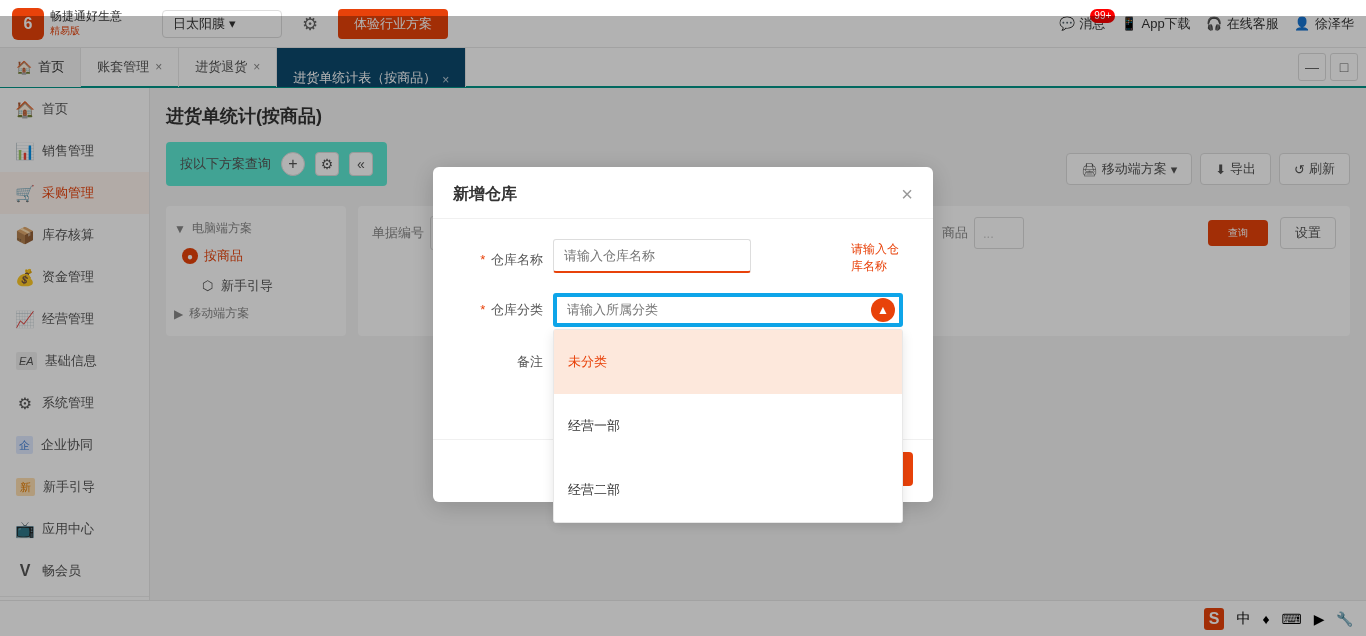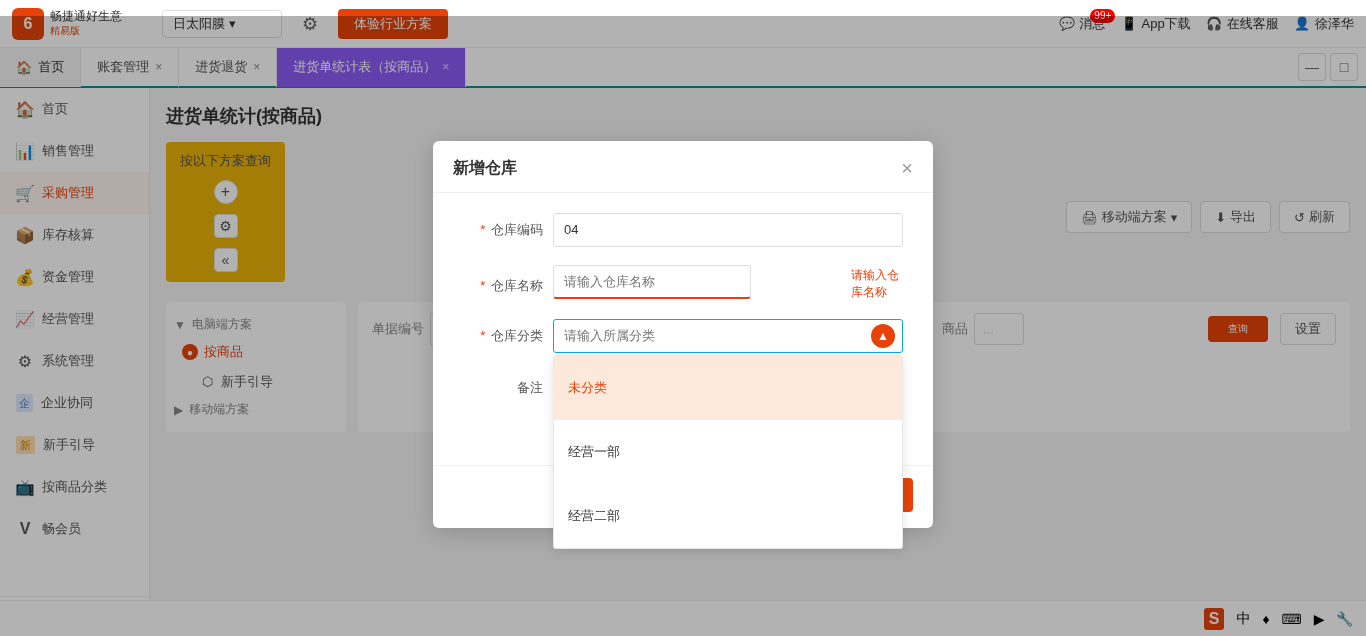--- a/index.html
+++ b/index.html
@@ -69,21 +69,21 @@
       align-items: center;
       border-bottom: 2px solid #009688;
       padding-left: 0;
     }
     .tab-item {
       height: 40px; display: flex; align-items: center; padding: 0 16px;
       font-size: 13px; color: #555; cursor: pointer; border-right: 1px solid #e8e8e8;
       gap: 6px; position: relative;
     }
     .tab-item.active {
-      background: #8b5cf6; color: white;
+      background: #0c4a6e; color: white; align-items: flex-end;
     }
     .tab-close {
       font-size: 12px; cursor: pointer; opacity: 0.7;
     }
     .tab-home { background: #f5f5f5; color: #333; }
     .tab-spacer { flex: 1; }
     .tab-bar-icons { display: flex; align-items: center; padding-right: 8px; gap: 4px; }
     .tab-bar-icon-btn { width: 28px; height: 28px; display: flex; align-items: center; justify-content: center; cursor: pointer; color: #666; font-size: 14px; border: 1px solid #ddd; border-radius: 3px; background: #fff; }
 
     
@@ -158,21 +158,21 @@
     }
     .required-star { color: #e8420a; margin-right: 2px; }
     .form-input {
       flex: 1; height: 34px; border: 1px solid #ddd; border-radius: 3px;
       padding: 0 10px; font-size: 13px; color: #333; outline: none;
     }
     .form-input.error { border-bottom: 2px solid #e8420a; }
     .error-msg { color: #e8420a; font-size: 12px; position: absolute; bottom: -16px; left: 100px; }
     .form-select-wrap { flex: 1; position: relative; }
     .form-select-input {
-      width: 100%; height: 34px; border: 1px solid #0ea5e9; border-radius: 3px;
+      width: 100%; height: 34px; border: 4px solid #0ea5e9; border-radius: 3px;
       padding: 0 32px 0 10px; font-size: 13px; color: #999; outline: none;
       appearance: none; background: white; cursor: pointer;
     }
     .select-arrow {
       position: absolute; right: 8px; top: 50%; transform: translateY(-50%);
       width: 24px; height: 24px; background: #e8420a; border-radius: 50%;
       display: flex; align-items: center; justify-content: center;
       color: white; font-size: 12px; cursor: pointer; pointer-events: none;
     }
     .dropdown-list {
@@ -299,51 +299,55 @@
     </div>
     <div class="sidebar-item">
       <span class="sidebar-icon">💰</span>
       <span>资金管理</span>
     </div>
     <div class="sidebar-item">
       <span class="sidebar-icon">📈</span>
       <span>经营管理</span>
     </div>
     <div class="sidebar-item">
+      <span class="sidebar-icon" style="font-style:italic;font-size:11px;background:#f0f0f0;border-radius:2px;padding:1px 3px;width:auto;">EA</span>
+      <span>基础信息</span>
+    </div>
+    <div class="sidebar-item">
       <span class="sidebar-icon">⚙</span>
       <span>系统管理</span>
     </div>
     <div class="sidebar-item">
       <span class="sidebar-icon" style="font-size:11px;width:auto;background:#e0eaff;border-radius:2px;padding:1px 3px;color:#3a7bd5;">企</span>
       <span>企业协同</span>
     </div>
     <div class="sidebar-item">
       <span class="sidebar-icon" style="font-size:11px;background:#ffe0b2;color:#e67c00;border-radius:2px;padding:1px 4px;width:auto;">新</span>
       <span>新手引导</span>
     </div>
     <div class="sidebar-item">
       <span class="sidebar-icon">📺</span>
-      <span>按商品分类</span>
+      <span>应用中心</span>
     </div>
     <div class="sidebar-item">
       <span class="sidebar-icon" style="font-weight:bold;color:#555;">V</span>
       <span>畅会员</span>
     </div>
     <div class="sidebar-bottom">
       <span style="cursor:pointer;font-size:16px;">🔆</span>
       <span style="cursor:pointer;font-size:16px;">🔊</span>
     </div>
   </div>
 
   <div class="content-area">
     <div class="page-title">进货单统计(按商品)</div>
 
     <div class="toolbar-row">
       <div class="toolbar-left">
-        <div class="filter-panel" style="padding:10px 14px; display:flex; flex-direction:column; gap:10px; align-items:center; background:#eab308; border-radius:4px;">
+        <div class="filter-panel" style="padding:10px 14px; display:flex; flex-direction:row; gap:10px; align-items:center; background:#5eead4; border-radius:4px;">
           <span style="font-size:13px;color:#555;">按以下方案查询</span>
           <button class="btn-white" style="padding:3px 8px; font-size:16px; border-radius:50%; width:24px; height:24px; display:flex;align-items:center;justify-content:center;">+</button>
           <button class="btn-white" style="padding:3px 8px; font-size:14px; width:24px;height:24px;display:flex;align-items:center;justify-content:center;">⚙</button>
           <button class="btn-white" style="padding:3px 6px; font-size:14px; width:24px;height:24px;display:flex;align-items:center;justify-content:center;">«</button>
         </div>
       </div>
       <div class="toolbar-right">
         <button class="btn-white">
           <span>🖨</span>
           <span>移动端方案</span>
@@ -426,27 +430,20 @@
 </div>
 
 <div class="modal-overlay">
   <div class="modal">
     <div class="modal-header">
       <span class="modal-title">新增仓库</span>
       <button class="modal-close">×</button>
     </div>
     <div class="modal-body">
 
-      <div class="form-row">
-        <label class="form-label">
-          <span class="required-star">*</span>
-          <span>仓库编码</span>
-        </label>
-        <input type="text" class="form-input" value="04" style="">
-      </div>
 
       <div class="form-row" style="flex-direction:row;">
         <div style="display:flex; align-items:center;">
           <label class="form-label">
             <span class="required-star">*</span>
             <span>仓库名称</span>
           </label>
           <input type="text" class="form-input error" placeholder="请输入仓库名称" style="">
         </div>
         <div style="margin-left:100px; margin-top:2px;">

